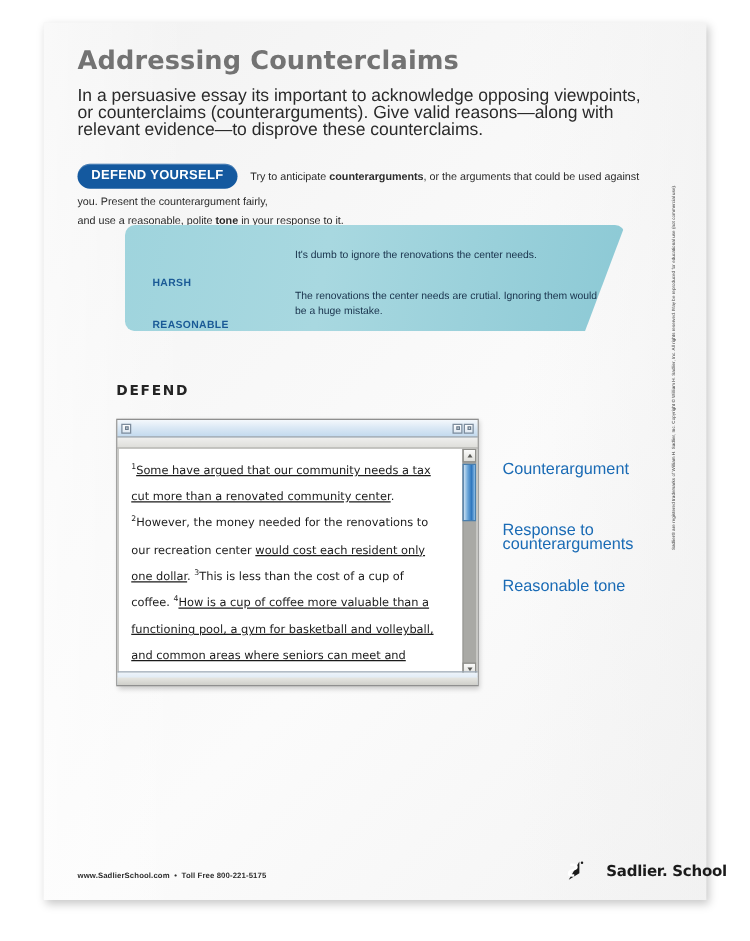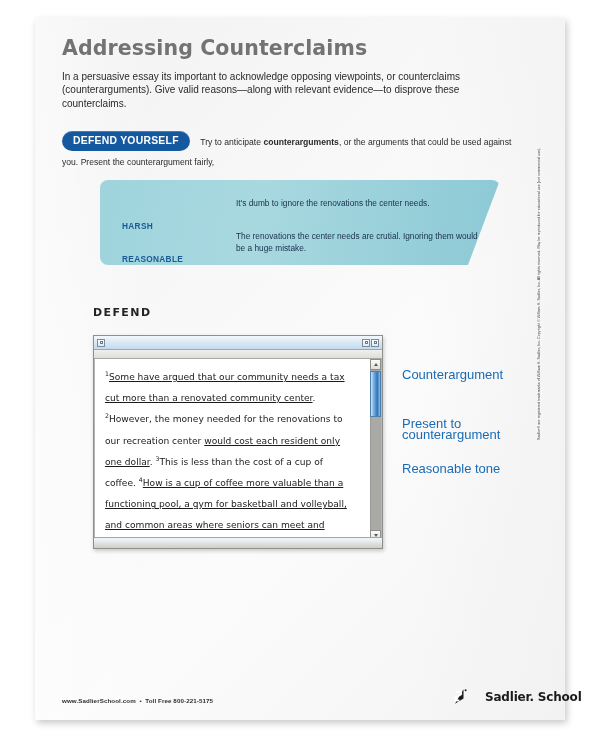--- a/index.html
+++ b/index.html
@@ -43,21 +43,21 @@
     font-weight: bold;
     color: #737373;
     letter-spacing: 0.1px;
   }
 
   #intro {
     position: absolute;
     left: 62px;
     top: 70px;
     width: 452px;
-    font-size: 10px;
+    font-size: 14px;
     line-height: 13.4px;
     color: #2a2a2a;
   }
 
   
   #defend-block {
     position: absolute;
     left: 62px;
     top: 112px;
     width: 452px;
@@ -335,20 +335,21 @@
 <div id="page-surface">
   <div id="page-sheen"></div>
 </div>
 
 <div id="title">Addressing Counterclaims</div>
 <div id="intro">In a persuasive essay its important to acknowledge opposing viewpoints, or counterclaims (counterarguments). Give valid reasons—along with relevant evidence—to disprove these counterclaims.</div>
 
 <div id="defend-block">
   <span id="defend-badge">DEFEND YOURSELF</span>
   <span id="defend-lead"><span>Try to anticipate </span><span class="b">counterarguments</span><span>, or the arguments that could be used against you. Present the counterargument fairly,</span></span>
+  <div id="defend-rest"><span>and use a reasonable, polite </span><span class="b">tone</span><span> in your response to it.</span></div>
 </div>
 
 <div id="tone-panel">
   <div class="tone-row" style="top:17px;">
     <div class="tone-label">HARSH</div>
     <div class="tone-text">It's dumb to ignore the renovations the center needs.</div>
   </div>
   <div class="tone-row" style="top:50px;">
     <div class="tone-label">REASONABLE</div>
     <div class="tone-text">The renovations the center needs are crutial. Ignoring them would be a huge mistake.</div>
@@ -384,21 +385,21 @@
       <div class="sb-arrow" id="sb-down">
           <div class="sb-tri"></div>
         </div>
     </div>
   </div>
   <div id="hscroll"></div>
   <div id="window-footer"></div>
 </div>
 
 <div class="annot" id="annot-1">Counterargument</div>
-<div class="annot" id="annot-2">Present to counterargument</div>
+<div class="annot" id="annot-2">Response to counterarguments</div>
 <div class="annot" id="annot-3">Reasonable tone</div>
 
 <div id="vertical-copy">Sadlier® are registered trademarks of William H. Sadlier, Inc.  Copyright © William H. Sadlier, Inc. All rights reserved.   May be reproduced for educational use (not commercial use).</div>
 
 <div id="footer-text"><span>www.SadlierSchool.com</span>&nbsp;&nbsp;<span>•</span>&nbsp;&nbsp;<span>Toll Free 800-221-5175</span></div>
 
 <div id="logo">
   <div id="logo-mark">
     <svg width="17" height="17" viewBox="0 0 17 17" aria-hidden="true">
       <path d="M11.5 1.2 L11.5 10.5 L3.0 15.8 Z" fill="#1b1b1b"></path>

